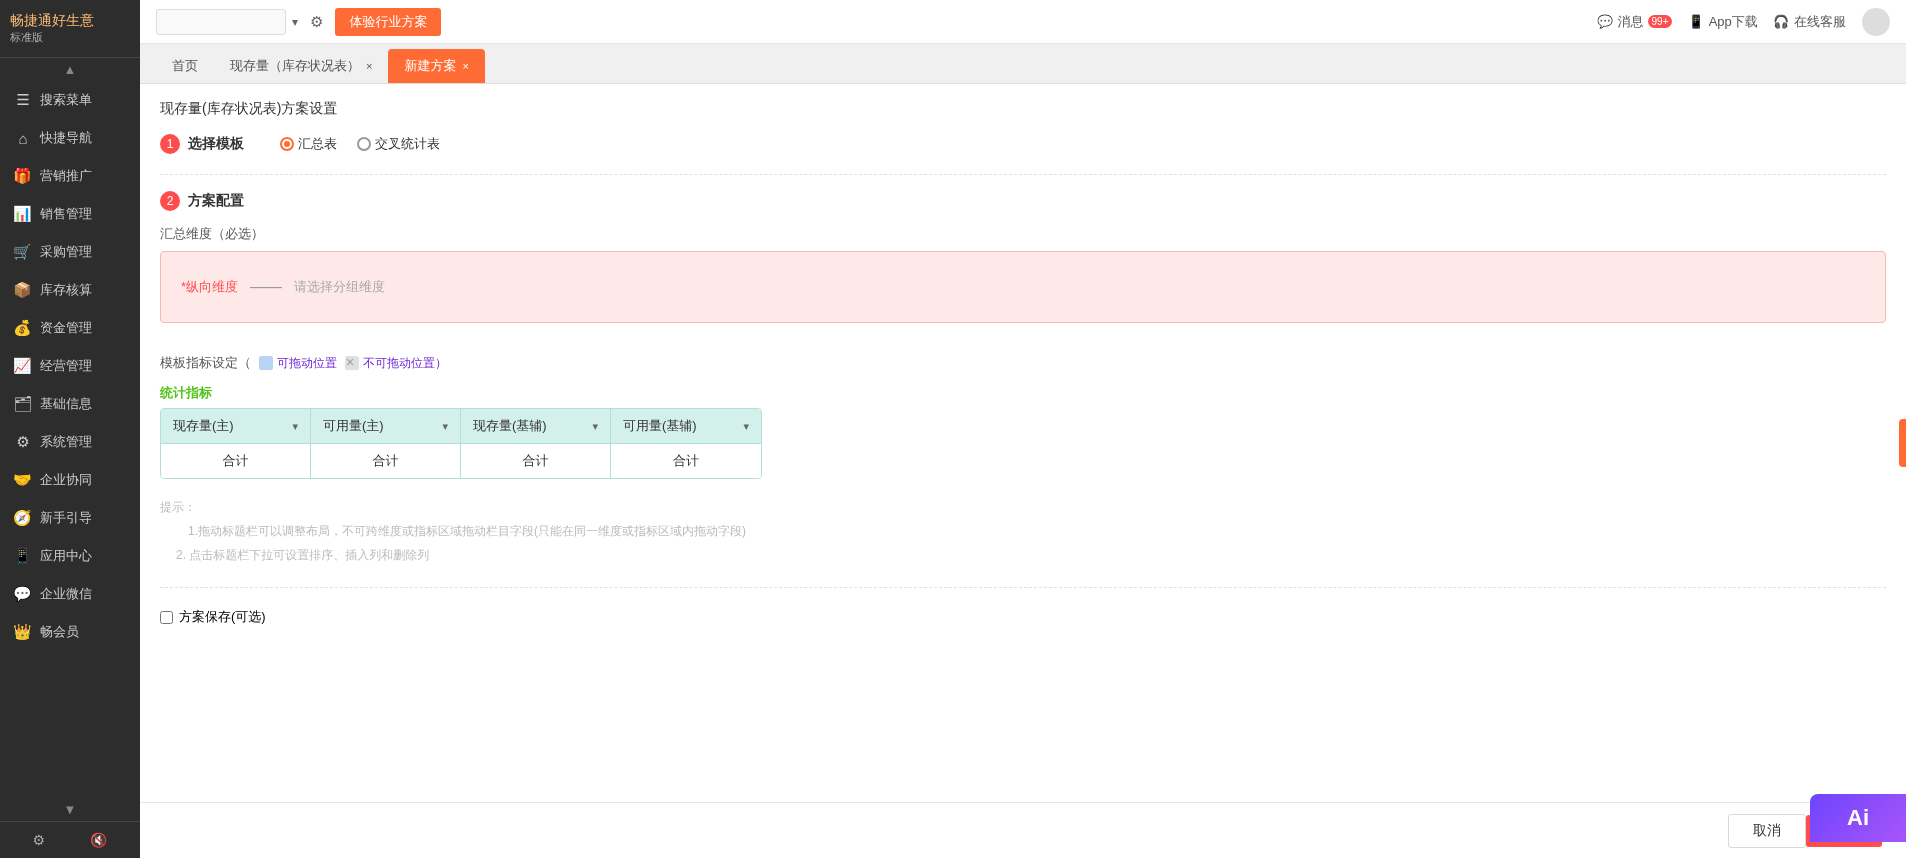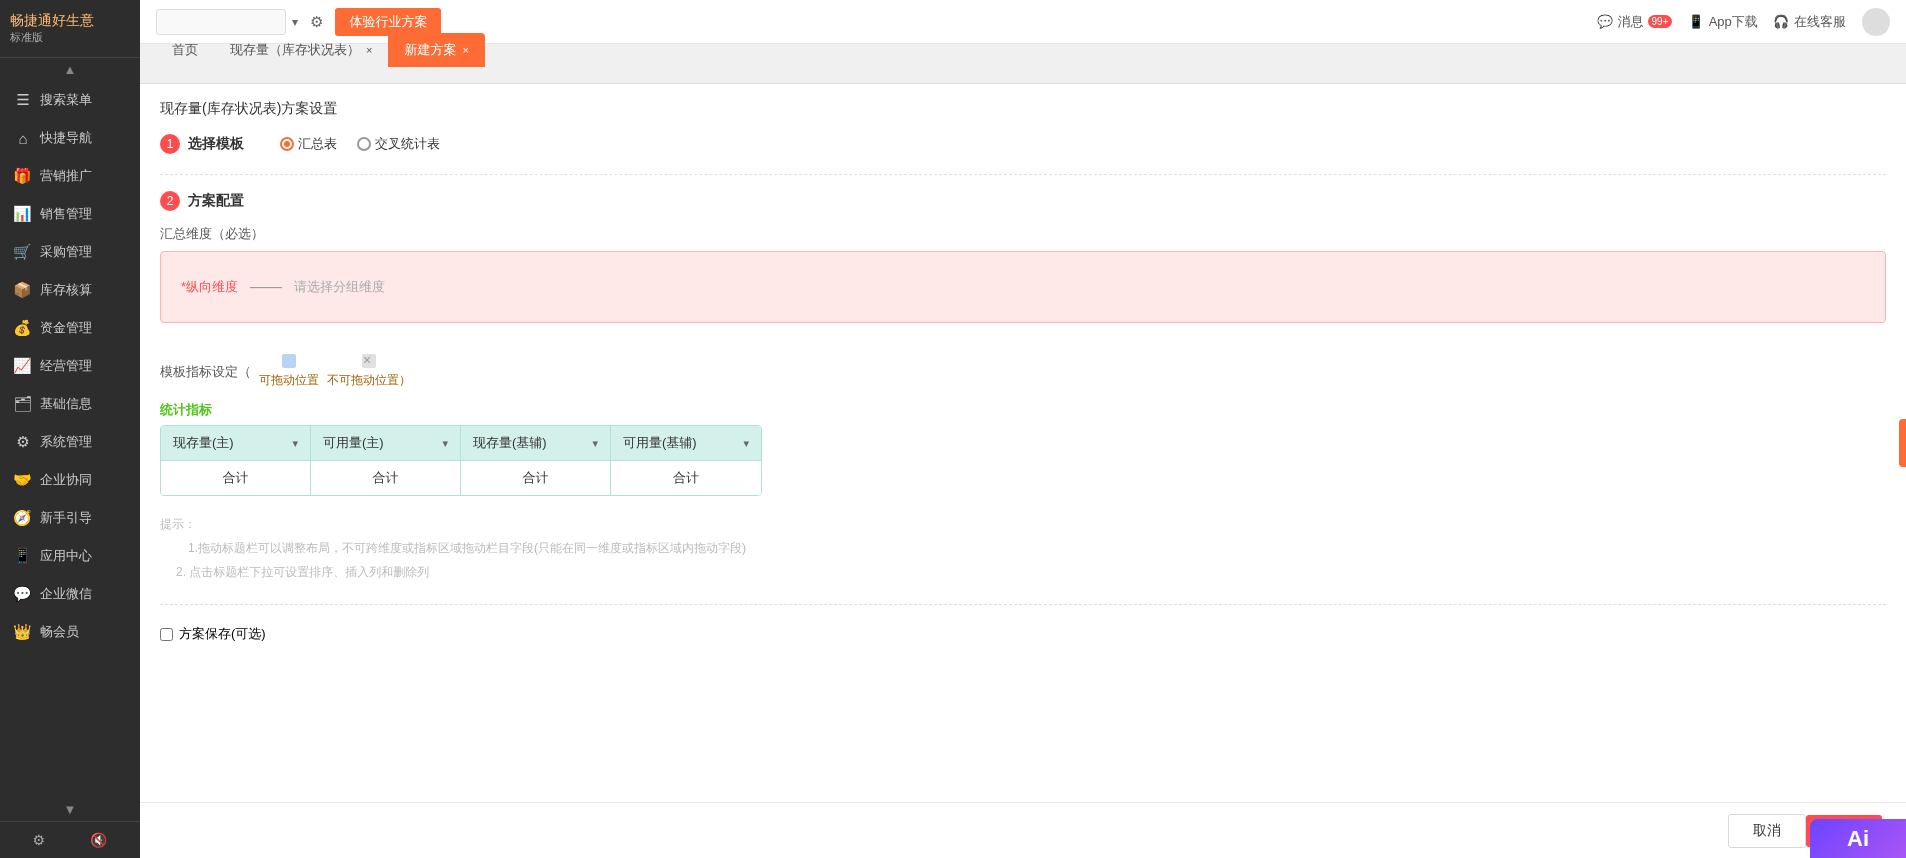--- a/index.html
+++ b/index.html
@@ -126,21 +126,21 @@
       background: #ddd;
     }
 
     
     .tab-bar {
       height: 40px;
       background: #f0f0f0;
       border-bottom: 1px solid #ddd;
       display: flex;
       align-items: flex-end;
-      padding: 16px 16px;
+      padding: 0 16px;
       gap: 0;
       flex-shrink: 0;
     }
     .tab-item {
       height: 34px;
       padding: 0 16px;
       display: flex;
       align-items: center;
       gap: 6px;
       cursor: pointer;
@@ -290,22 +290,21 @@
       color: #555;
       display: flex;
       align-items: center;
       gap: 8px;
     }
     .draggable-badge {
       display: inline-flex;
       align-items: center;
       gap: 4px;
       font-size: 12px;
-      color: #a16207;
-      flex-direction: column;
+      color: #6d28d9;
     }
     .draggable-box {
       width: 14px;
       height: 14px;
       background: #b8d4f5;
       border-radius: 2px;
       display: inline-block;
     }
     .non-draggable-box {
       width: 14px;
@@ -424,24 +423,24 @@
       display: flex;
       justify-content: center;
       padding: 4px;
       cursor: pointer;
       color: #888;
     }
 
     
     .ai-badge {
       position: fixed;
-      bottom: 0;
+      bottom: 16px;
       right: 0;
       width: 96px;
-      height: 39px;
+      height: 48px;
       background: linear-gradient(135deg, #6e44ff, #a855f7);
       color: #fff;
       font-size: 22px;
       font-weight: bold;
       display: flex;
       align-items: center;
       justify-content: center;
       border-radius: 8px 0 0 0;
       cursor: pointer;
     }

